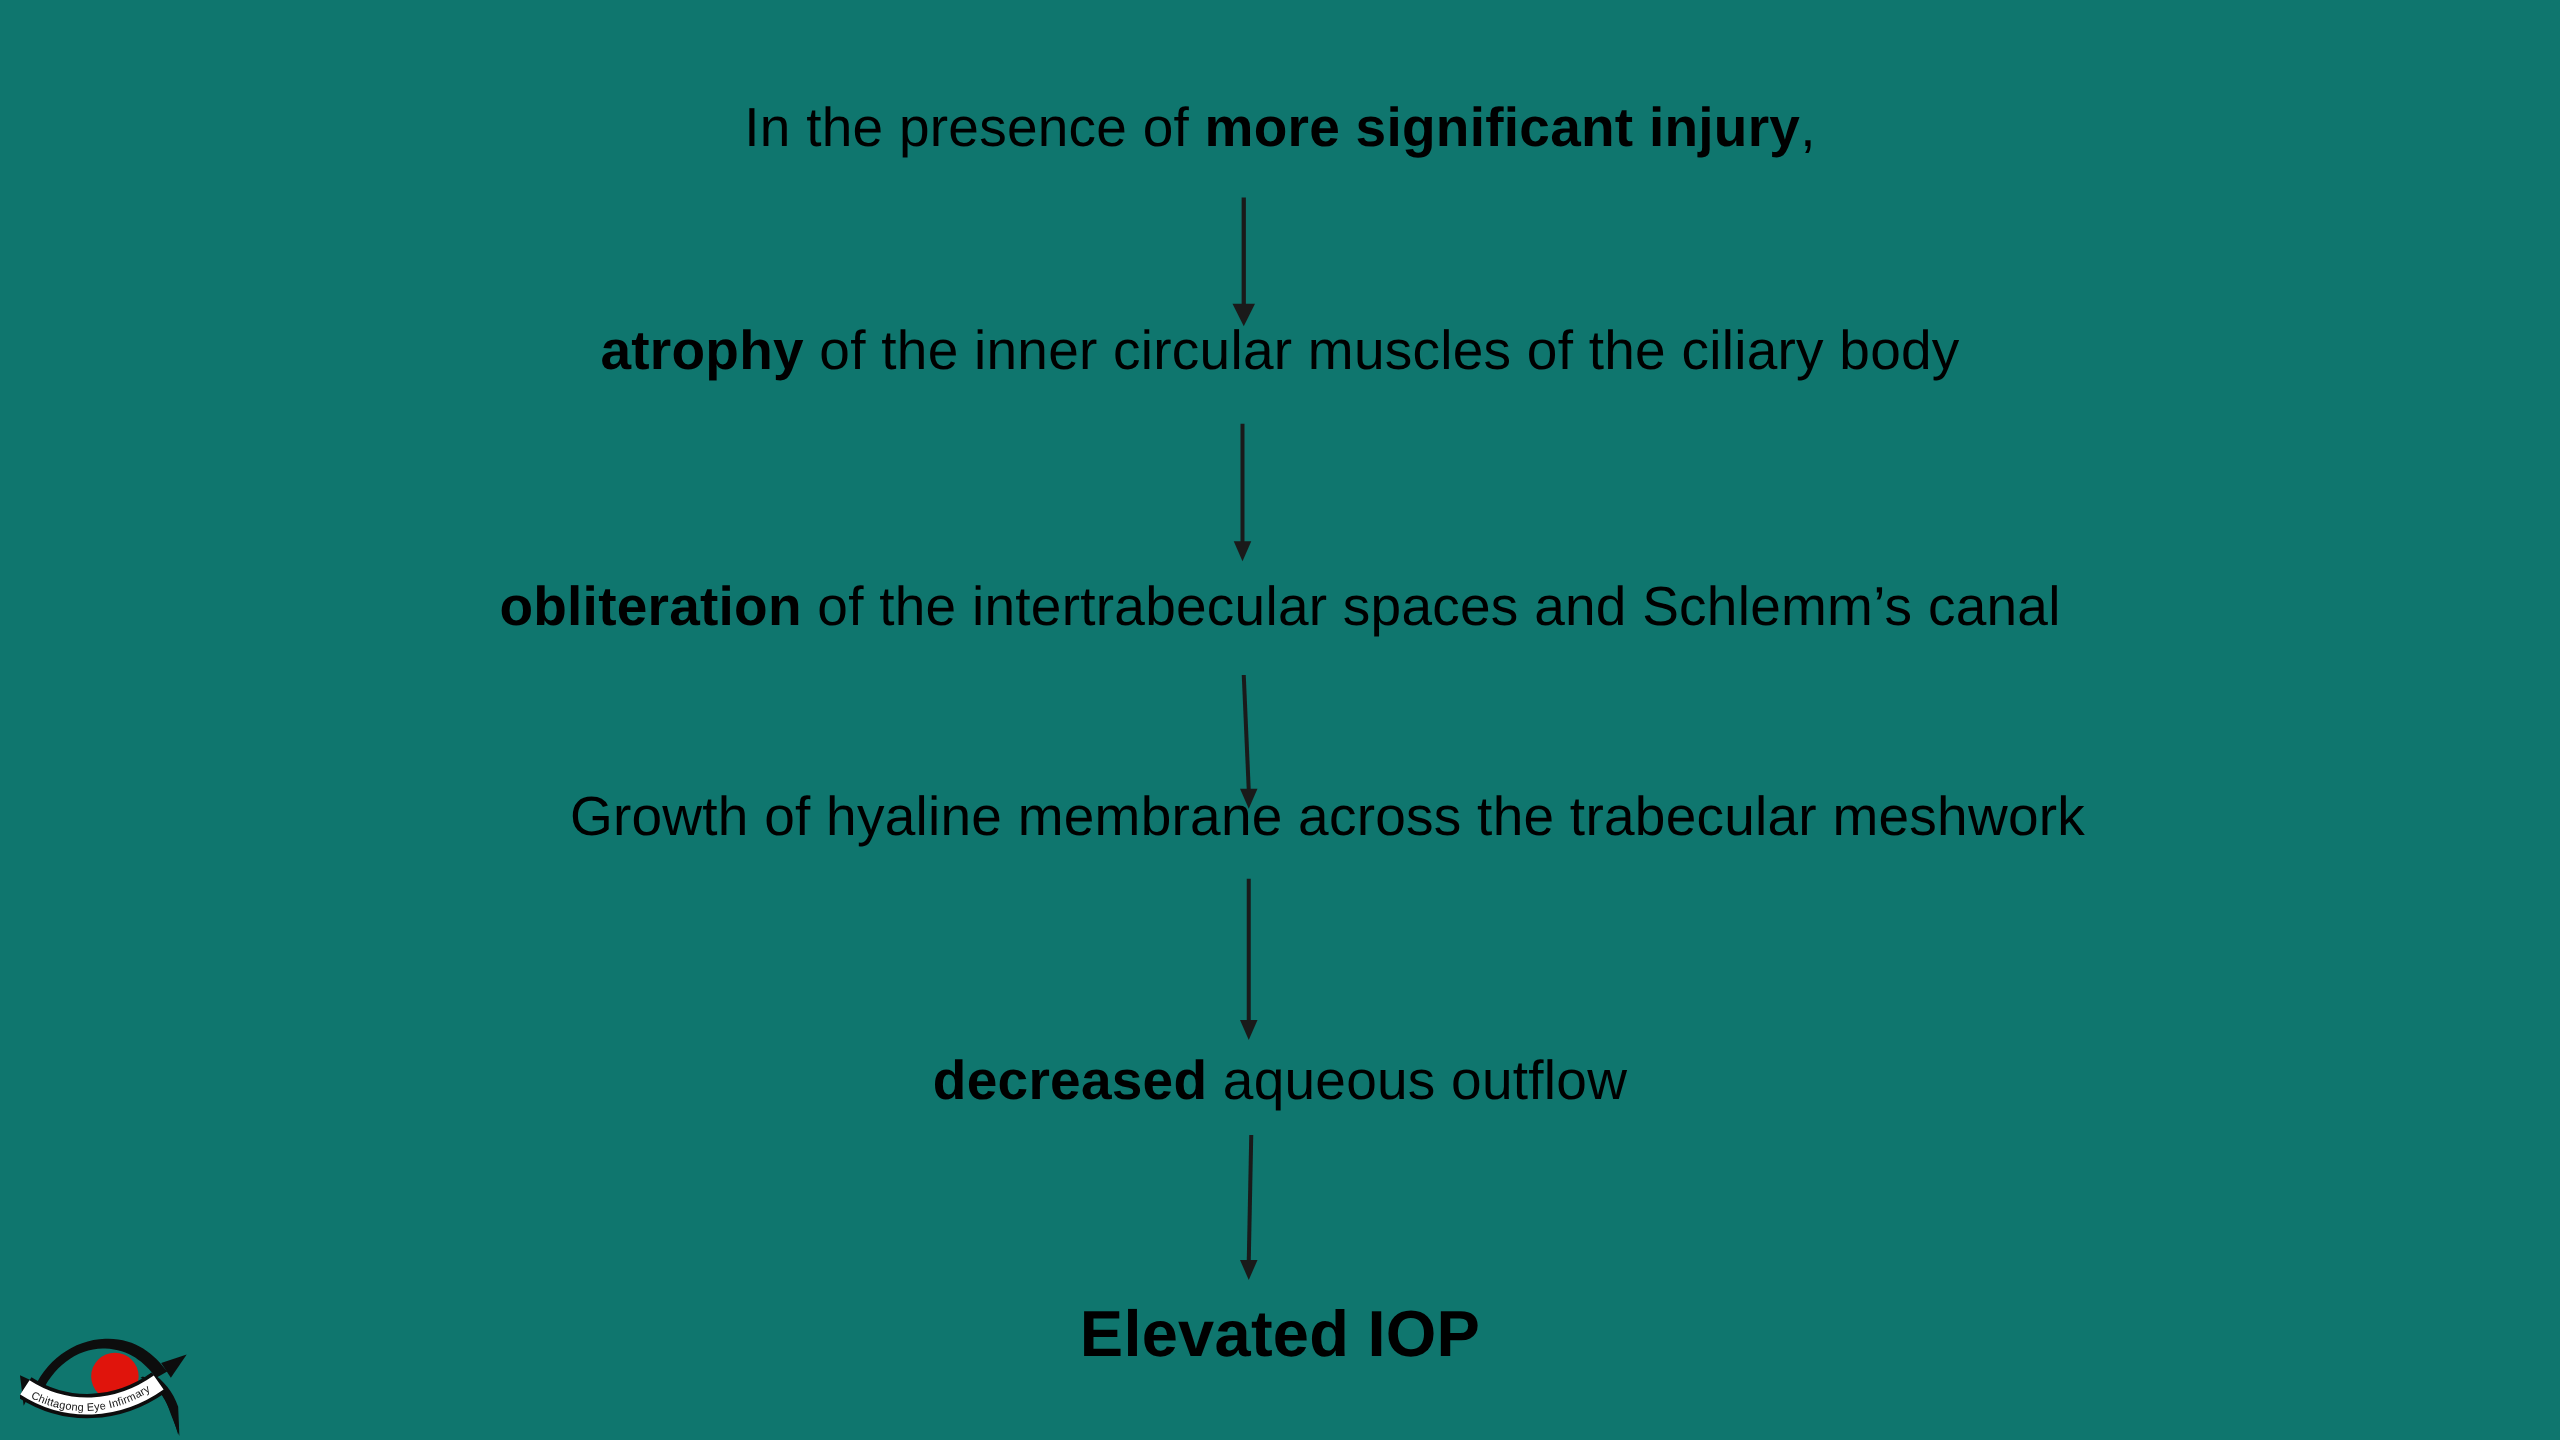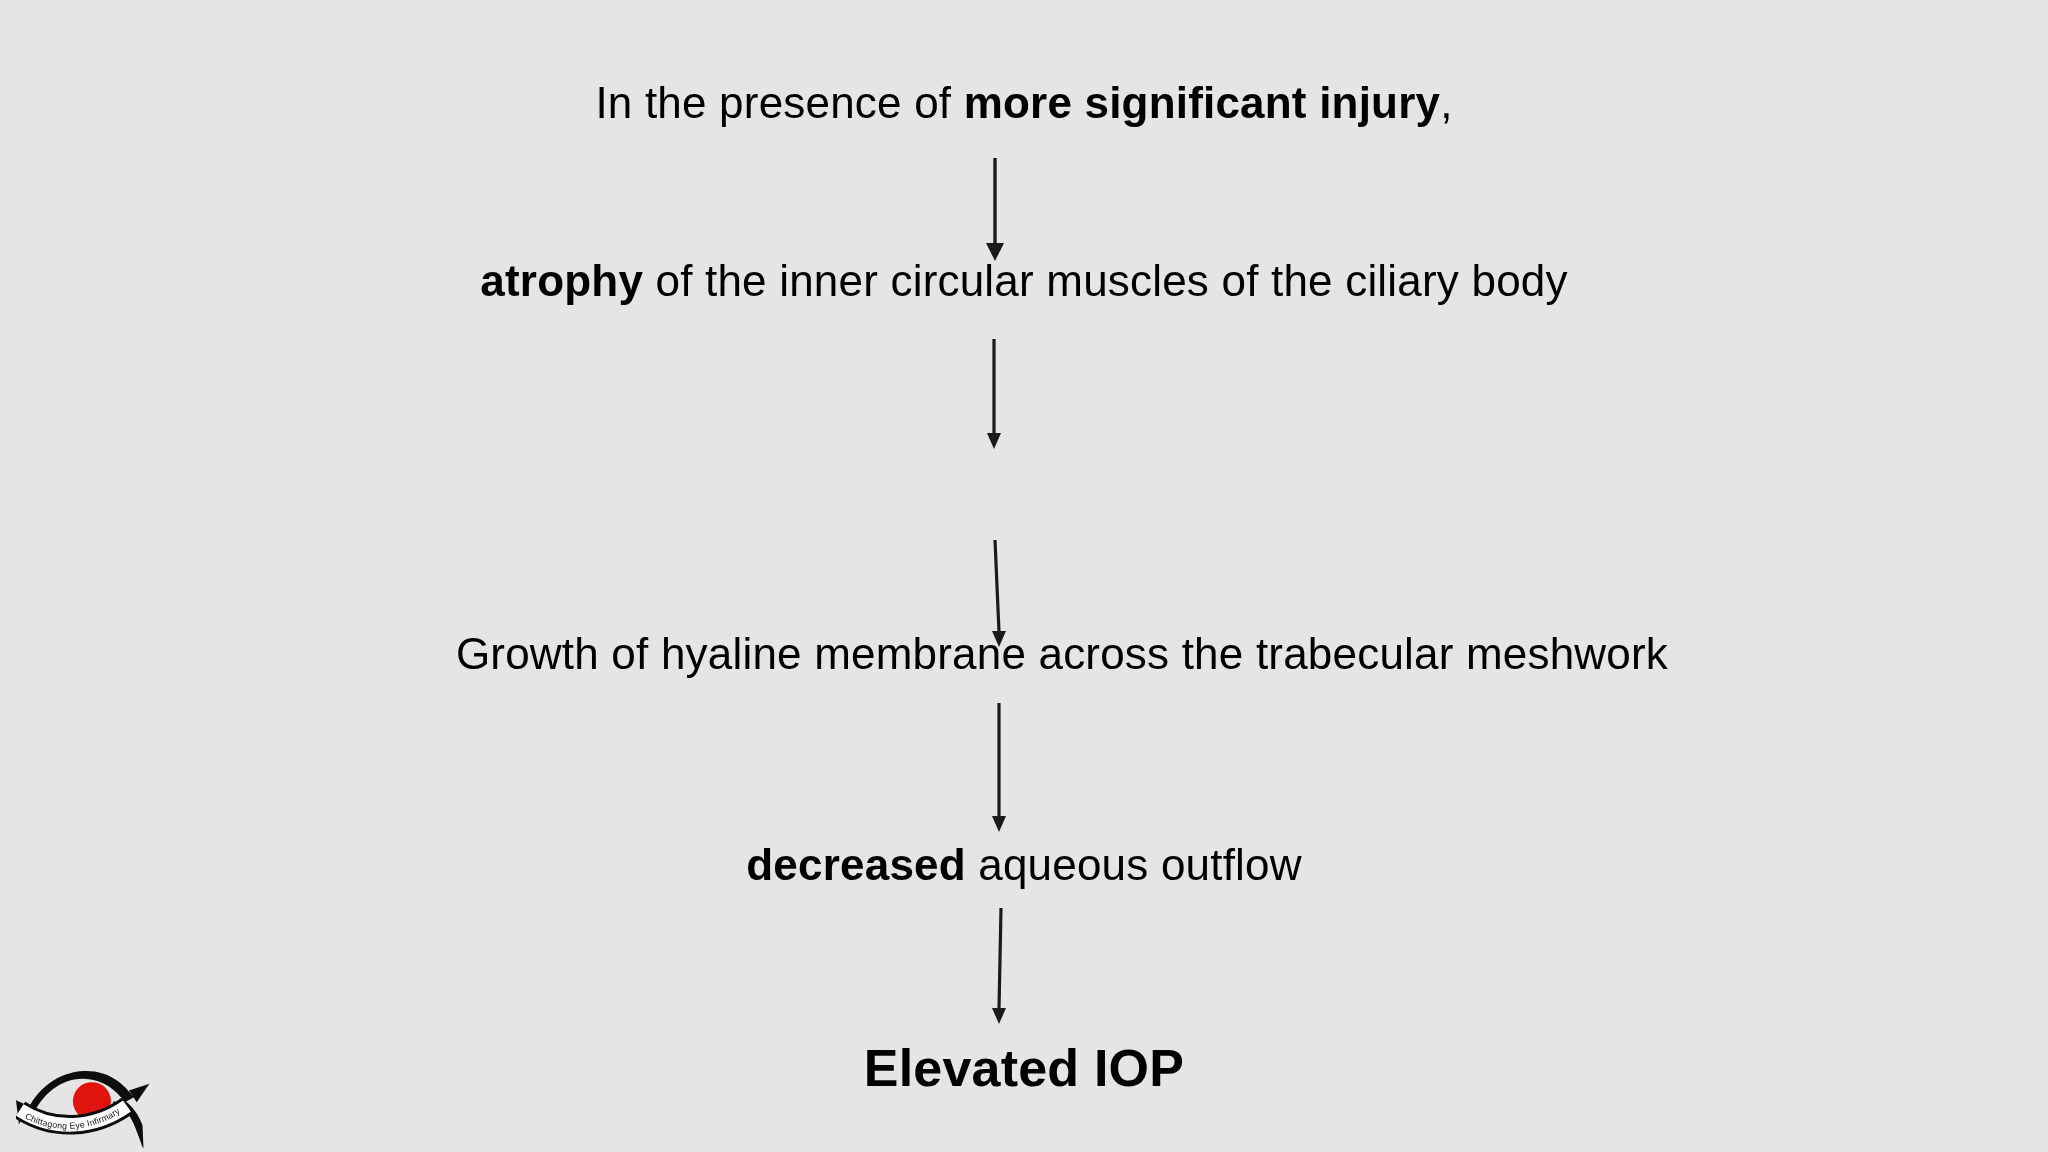--- a/index.html
+++ b/index.html
@@ -4,21 +4,21 @@
 <style>
   html, body {
     margin: 0;
     padding: 0;
     background: #ffffff;
   }
   .slide {
     position: relative;
     width: 2048px;
     height: 1152px;
-    background: #e5e5e5;
+    background: #0f766e;
     overflow: hidden;
     font-family: "Liberation Sans", sans-serif;
     color: #000000;
   }
   .step {
     position: absolute;
     left: 0;
     width: 100%;
     text-align: center;
     font-size: 44px;
@@ -50,20 +50,21 @@
 </style>
 </head>
 <body>
 
 <div class="slide">
 
   <div class="step s1"><span>In the presence of </span><span class="b">more significant injury</span><span>,</span></div>
 
   <div class="step s2"><span></span><span class="b">atrophy</span><span> of the inner circular muscles of the ciliary body</span></div>
 
+  <div class="step s3"><span></span><span class="b">obliteration</span><span> of the intertrabecular spaces and Schlemm’s canal</span></div>
 
   <div class="step s4"><span>Growth of hyaline membrane across the trabecular meshwork</span><span class="b"></span><span></span></div>
 
   <div class="step s5"><span></span><span class="b">decreased</span><span> aqueous outflow</span></div>
 
   <div class="step s6"><span></span><span class="b">Elevated IOP</span><span></span></div>
 
   <svg class="arrows" viewBox="0 0 2048 1152" xmlns="http://www.w3.org/2000/svg">
     <g stroke="#1a1a1a" fill="#1a1a1a">
       <line x1="995" y1="158" x2="995" y2="245" stroke-width="3.4" fill="none"></line>

